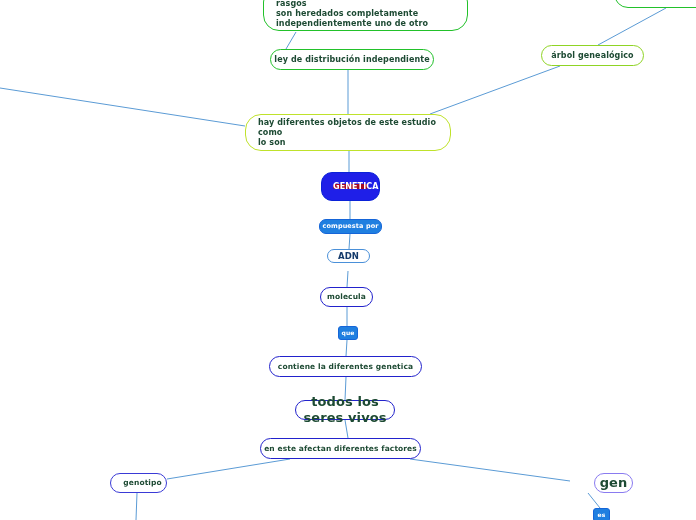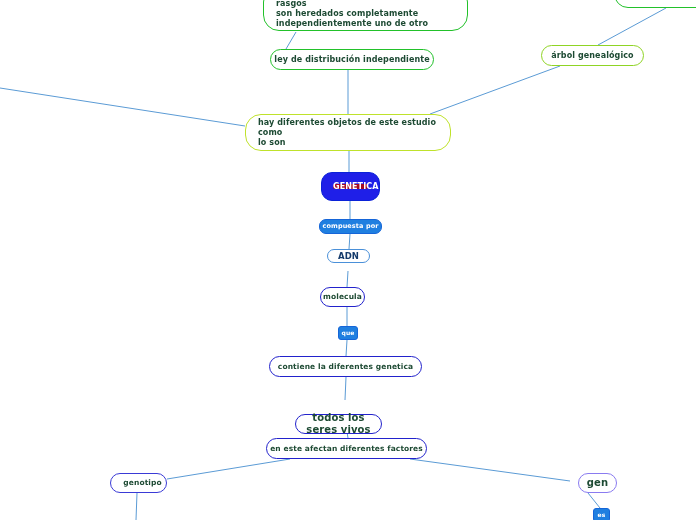--- a/index.html
+++ b/index.html
@@ -105,22 +105,22 @@
 son heredados completamente
 independientemente uno de otro</span></div>
       <div class="node bubble" style="left: 614px; top: -20px; width: 104px; height: 28px; font-size: 8px; border-color: rgb(34, 193, 42); color: rgb(29, 74, 51);"><span class="label-text"></span></div>
       <div class="node bubble" style="left: 270px; top: 49px; width: 164px; height: 21px; font-size: 8px; border-color: rgb(34, 193, 42); color: rgb(29, 74, 51);"><span class="label-text">ley de distribución independiente</span></div>
       <div class="node bubble" style="left: 541px; top: 45px; width: 103px; height: 21px; font-size: 8px; border-color: rgb(143, 212, 36); color: rgb(29, 74, 51);"><span class="label-text">árbol genealógico</span></div>
       <div class="node bubble multiline" style="left: 245px; top: 114px; width: 206px; height: 37px; font-size: 8px; border-color: rgb(191, 226, 43); color: rgb(29, 74, 51);"><span class="label-text">hay diferentes objetos de este estudio como
 lo son</span></div>
       <div class="node root" style="left: 321px; top: 172px; width: 59px; height: 29px; font-size: 8px; border-color: rgb(10, 34, 216); background: rgb(31, 31, 232); color: rgb(255, 255, 255);"><div class="root-inner" style="background: rgb(166, 10, 34);"><span class="label-text">GENETICA</span></div></div>
       <div class="node pill" style="left: 319px; top: 219px; width: 63px; height: 15px; font-size: 6.5px; background: rgb(31, 127, 224); color: rgb(255, 255, 255); border-radius: 7px;"><span class="label-text">compuesta por</span></div>
       <div class="node bubble" style="left: 327px; top: 249px; width: 43px; height: 14px; font-size: 8.5px; border-color: rgb(74, 144, 217); color: rgb(20, 58, 107);"><span class="label-text">ADN</span></div>
-      <div class="node bubble" style="left: 320px; top: 287px; width: 45px; height: 20px; font-size: 7.5px; border-color: rgb(34, 34, 204); color: rgb(29, 74, 51);"><span class="label-text">molecula</span></div>
+      <div class="node bubble" style="left: 320px; top: 287px; width: 53px; height: 20px; font-size: 7.5px; border-color: rgb(34, 34, 204); color: rgb(29, 74, 51);"><span class="label-text">molecula</span></div>
       <div class="node pill" style="left: 338px; top: 326px; width: 20px; height: 14px; font-size: 6px; background: rgb(31, 127, 224); color: rgb(255, 255, 255);"><span class="label-text">que</span></div>
       <div class="node bubble" style="left: 269px; top: 356px; width: 153px; height: 21px; font-size: 7.5px; border-color: rgb(34, 34, 204); color: rgb(29, 74, 51);"><span class="label-text">contiene la diferentes genetica</span></div>
-      <div class="node bubble" style="left: 295px; top: 400px; width: 87px; height: 20px; font-size: 10px; border-color: rgb(34, 34, 204); color: rgb(29, 74, 51); margin-top: 14px;"><span class="label-text">todos los seres vivos</span></div>
-      <div class="node bubble" style="left: 266px; top: 438px; width: 161px; height: 21px; font-size: 7.5px; border-color: rgb(34, 34, 204); color: rgb(29, 74, 51);"><span class="label-text">en este afectan diferentes factores</span></div>
+      <div class="node bubble" style="left: 295px; top: 400px; width: 100px; height: 20px; font-size: 13px; border-color: rgb(34, 34, 204); color: rgb(29, 74, 51);"><span class="label-text">todos los seres vivos</span></div>
+      <div class="node bubble" style="left: 260px; top: 438px; width: 161px; height: 21px; font-size: 7.5px; border-color: rgb(34, 34, 204); color: rgb(29, 74, 51);"><span class="label-text">en este afectan diferentes factores</span></div>
       <div class="node bubble" style="left: 110px; top: 473px; width: 57px; height: 20px; font-size: 7.5px; border-color: rgb(58, 58, 214); color: rgb(29, 74, 51); padding-left: 8px;"><span class="label-text">genotipo</span></div>
-      <div class="node bubble" style="left: 578px; top: 473px; width: 39px; height: 20px; font-size: 10px; border-color: rgb(138, 123, 240); color: rgb(29, 74, 51);"><span class="label-text">gen</span></div>
+      <div class="node bubble" style="left: 594px; top: 473px; width: 39px; height: 20px; font-size: 13px; border-color: rgb(138, 123, 240); color: rgb(29, 74, 51);"><span class="label-text">gen</span></div>
       <div class="node pill" style="left: 593px; top: 508px; width: 17px; height: 14px; font-size: 6px; background: rgb(31, 127, 224); color: rgb(255, 255, 255);"><span class="label-text">es</span></div>
     </div>
 </div>
 
 </body></html>

